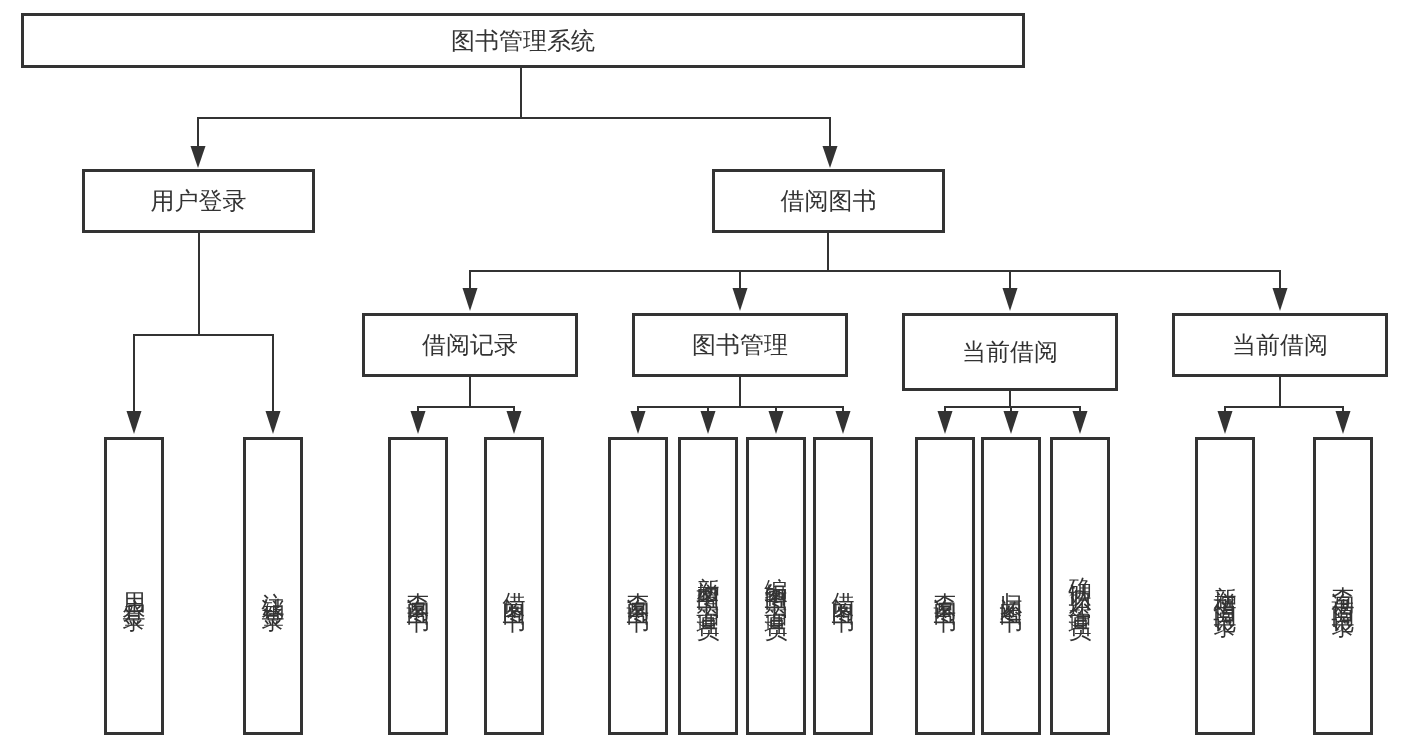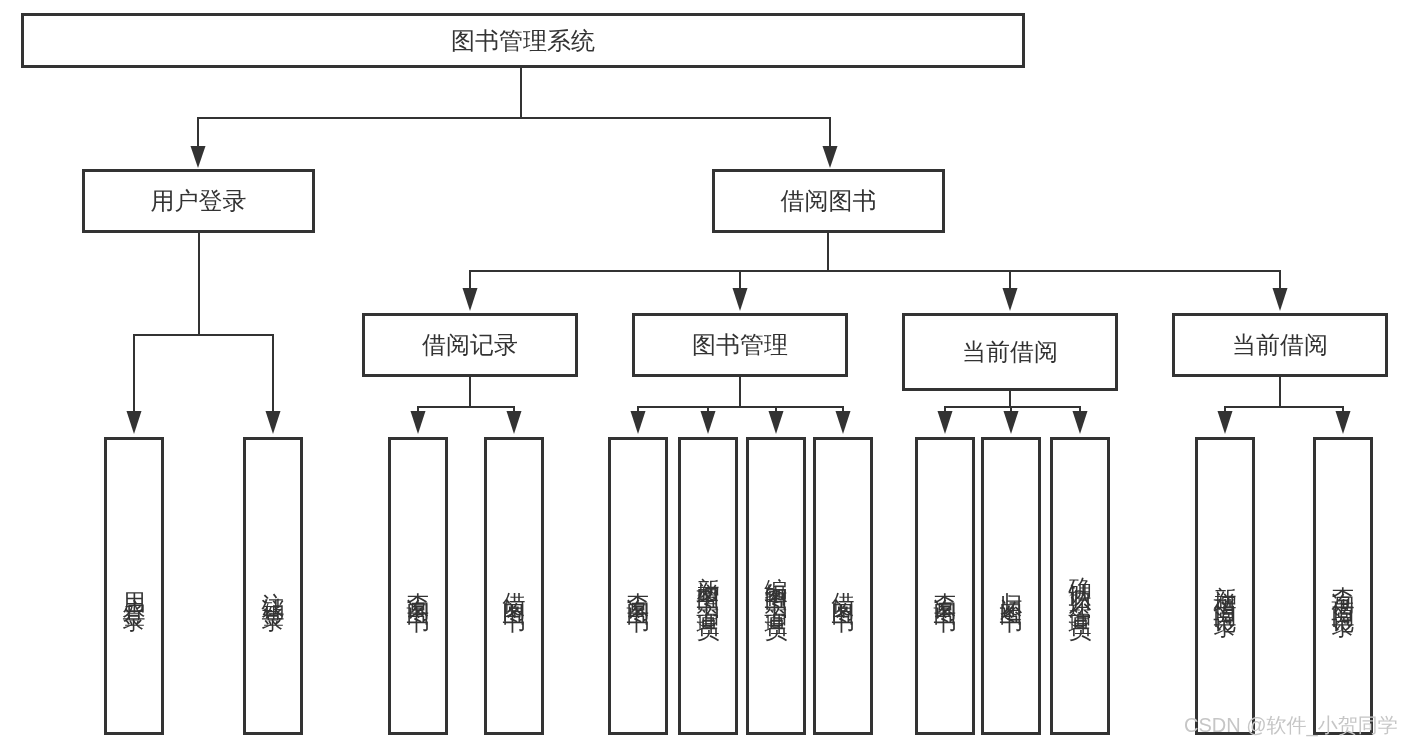--- a/index.html
+++ b/index.html
@@ -192,15 +192,14 @@
     <span class="label">确认归还（管理员）</span>
   </div>
 
   <div class="node leaf" style="left:1195px;top:437px;width:60px;height:298px">
     <span class="label">新增借阅记录</span>
   </div>
   <div class="node leaf" style="left:1313px;top:437px;width:60px;height:298px">
     <span class="label">查询借阅记录</span>
   </div>
 
-  <div class="watermark">CSDN @软件_小贺同学</div>
 
 </div>
 
 </body></html>

